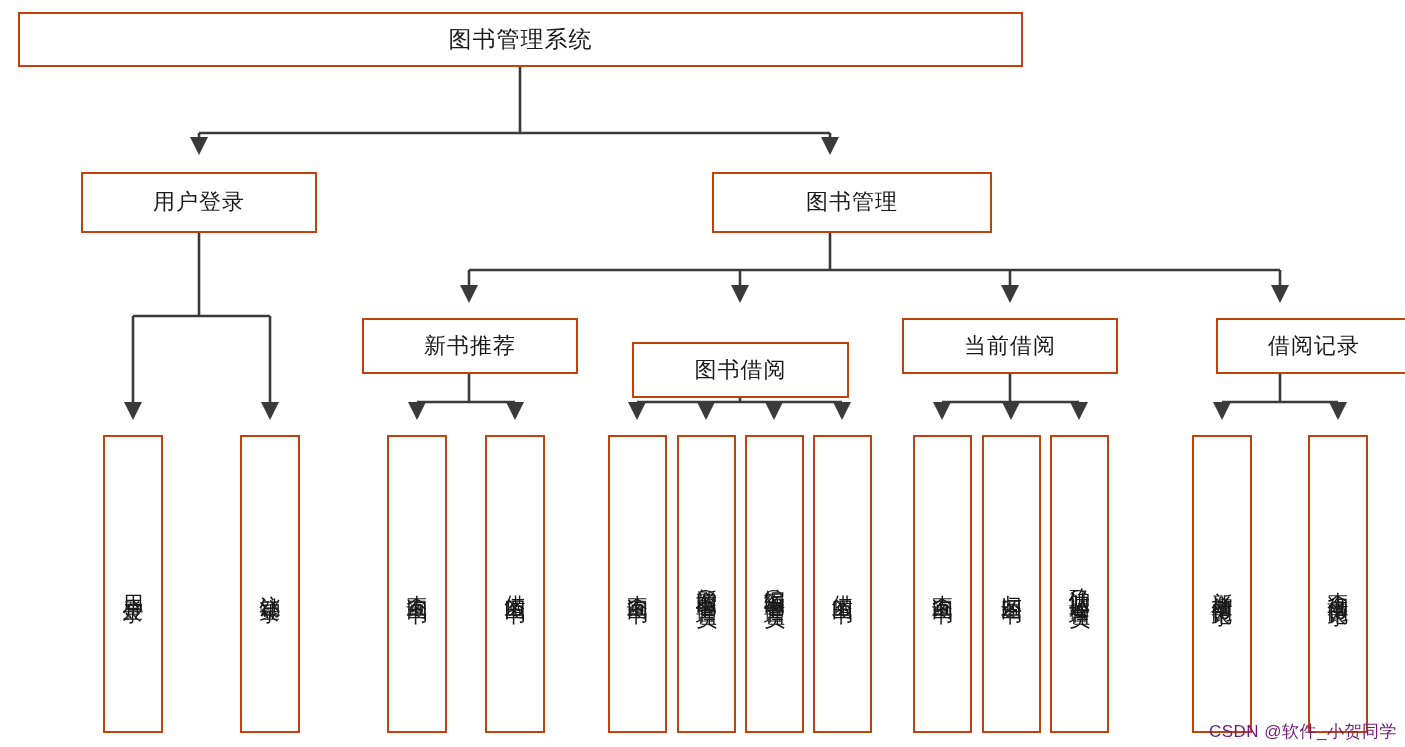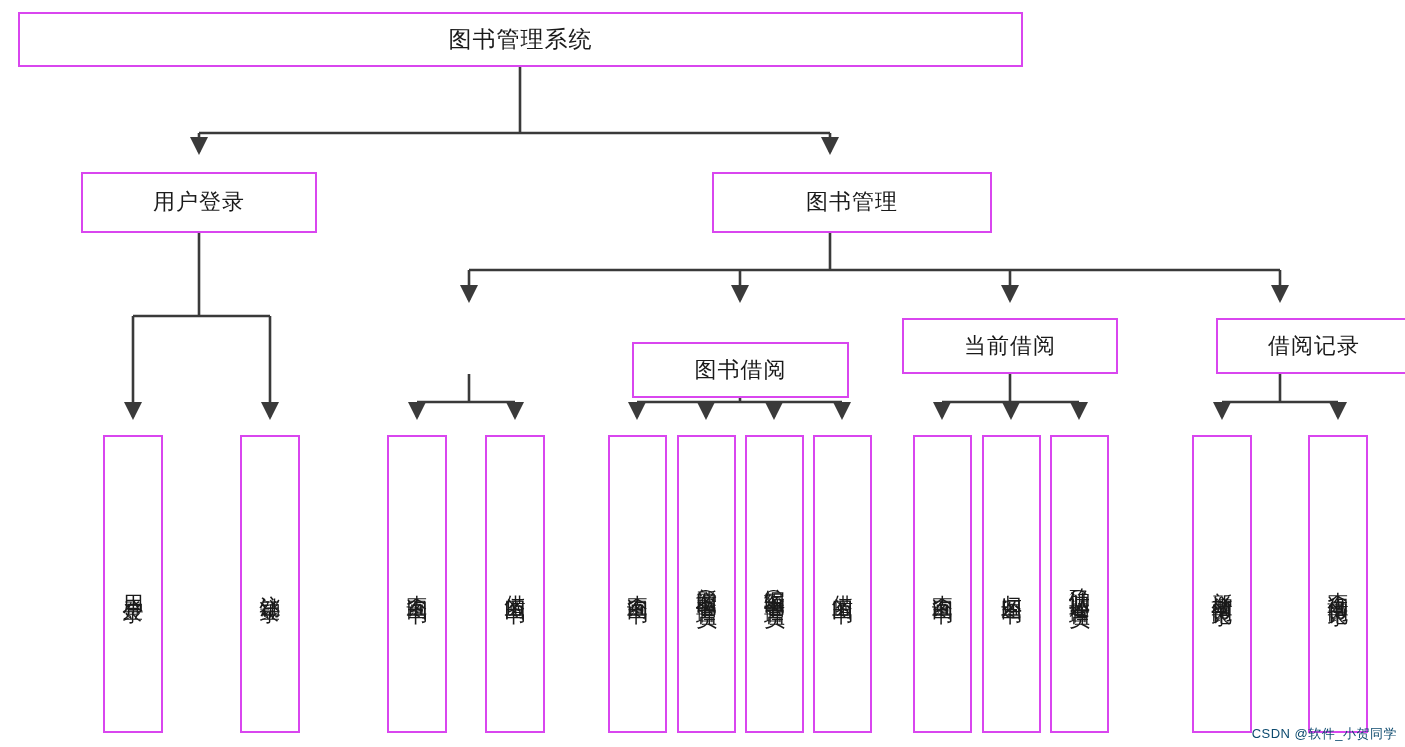--- a/index.html
+++ b/index.html
@@ -22,21 +22,21 @@
     left: 0;
     top: 0;
     width: 1405px;
     height: 747px;
     pointer-events: none;
   }
   .node {
     position: absolute;
     box-sizing: border-box;
     background: #ffffff;
-    border: 2px solid #d946ef;
+    border: 2px solid #c2410c;
     display: flex;
     align-items: center;
     justify-content: center;
     color: #1a1a1a;
   }
   .node-h {
     font-size: 22px;
     letter-spacing: 1px;
     line-height: 1.2;
   }
@@ -55,22 +55,22 @@
   .node-v .vtext {
     writing-mode: vertical-rl;
     text-orientation: upright;
     display: block;
     text-align: center;
   }
   .watermark {
     position: absolute;
     right: 8px;
     bottom: 4px;
-    font-size: 13px;
-    color: #0c4a6e;
+    font-size: 17px;
+    color: #701a75;
     letter-spacing: 0.5px;
     white-space: nowrap;
     user-select: none;
   }
 </style>
 </head>
 <body>
 
 <div id="canvas">
 
@@ -129,20 +129,23 @@
   </div>
 
   <div class="node node-h" style="left:81px; top:172px; width:236px; height:61px;">
     <span>用户登录</span>
   </div>
 
   <div class="node node-h" style="left:712px; top:172px; width:280px; height:61px;">
     <span>图书管理</span>
   </div>
 
+  <div class="node node-h" style="left:362px; top:318px; width:216px; height:56px;">
+    <span>新书推荐</span>
+  </div>
 
   <div class="node node-h" style="left:632px; top:318px; width:217px; height:56px;margin-top:24px;">
     <span>图书借阅</span>
   </div>
 
   <div class="node node-h" style="left:902px; top:318px; width:216px; height:56px;">
     <span>当前借阅</span>
   </div>
 
   <div class="node node-h" style="left:1172px; top:318px; width:196px; height:56px;margin-left:44px;">

